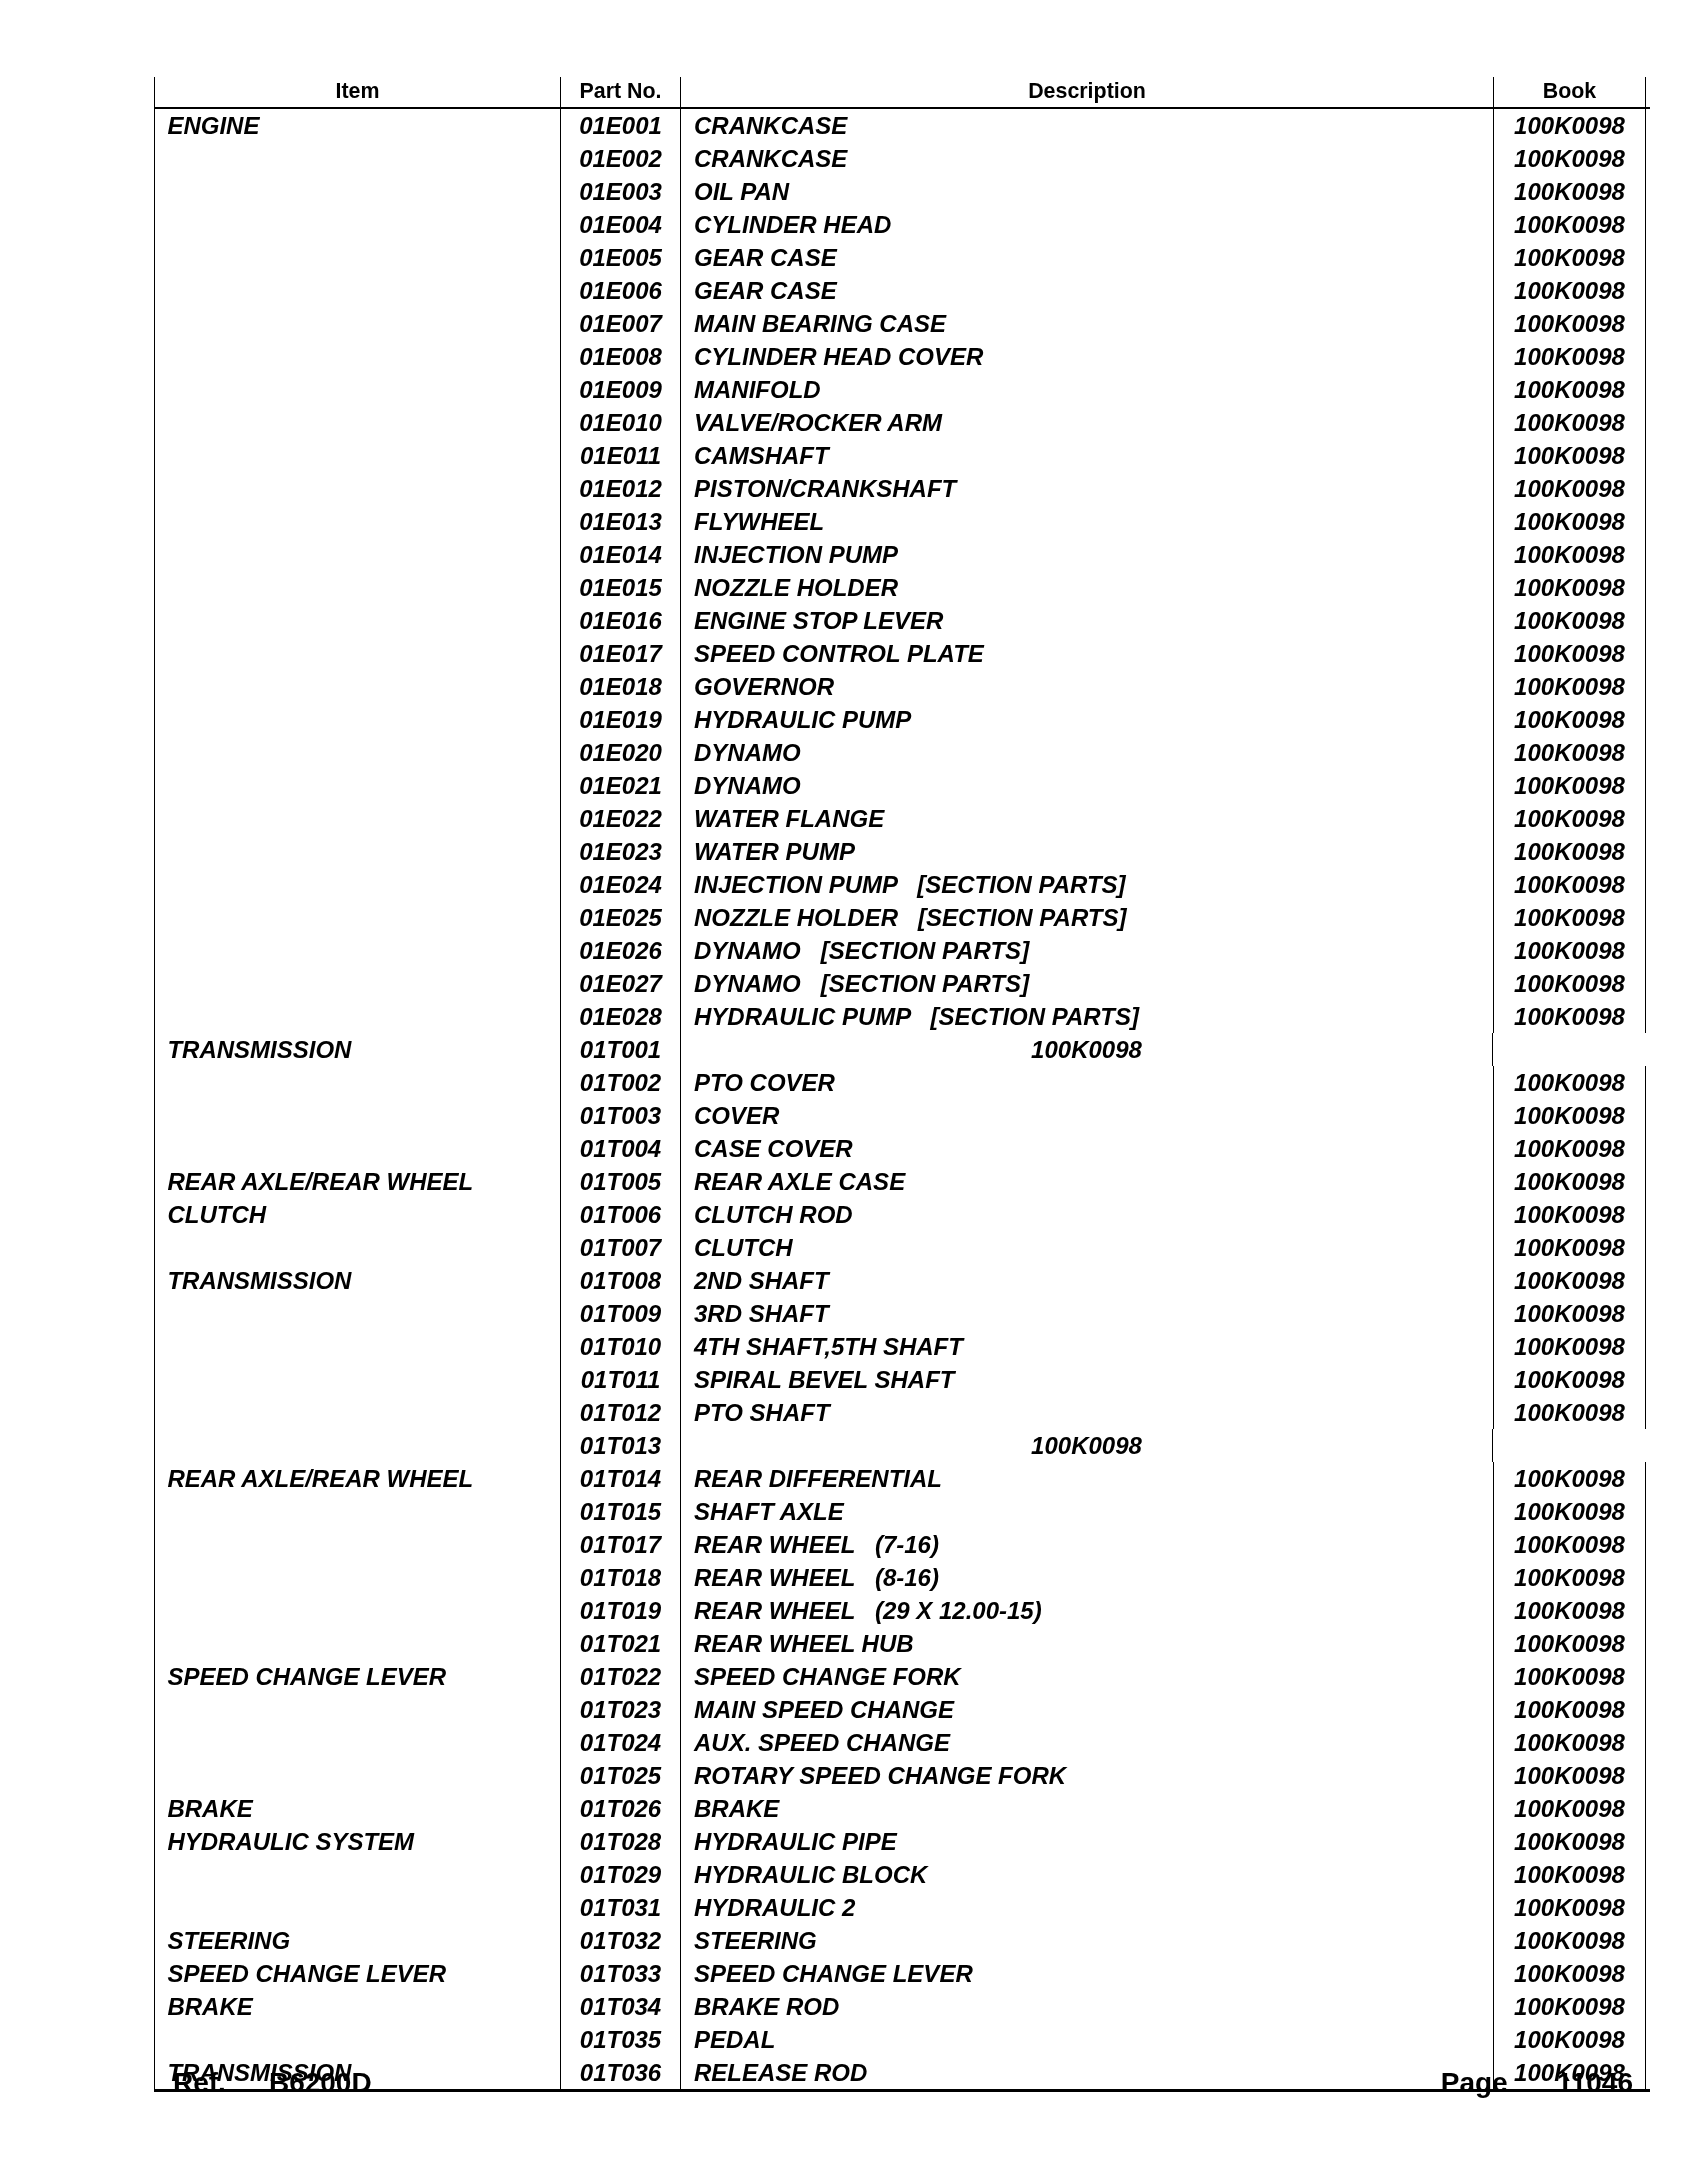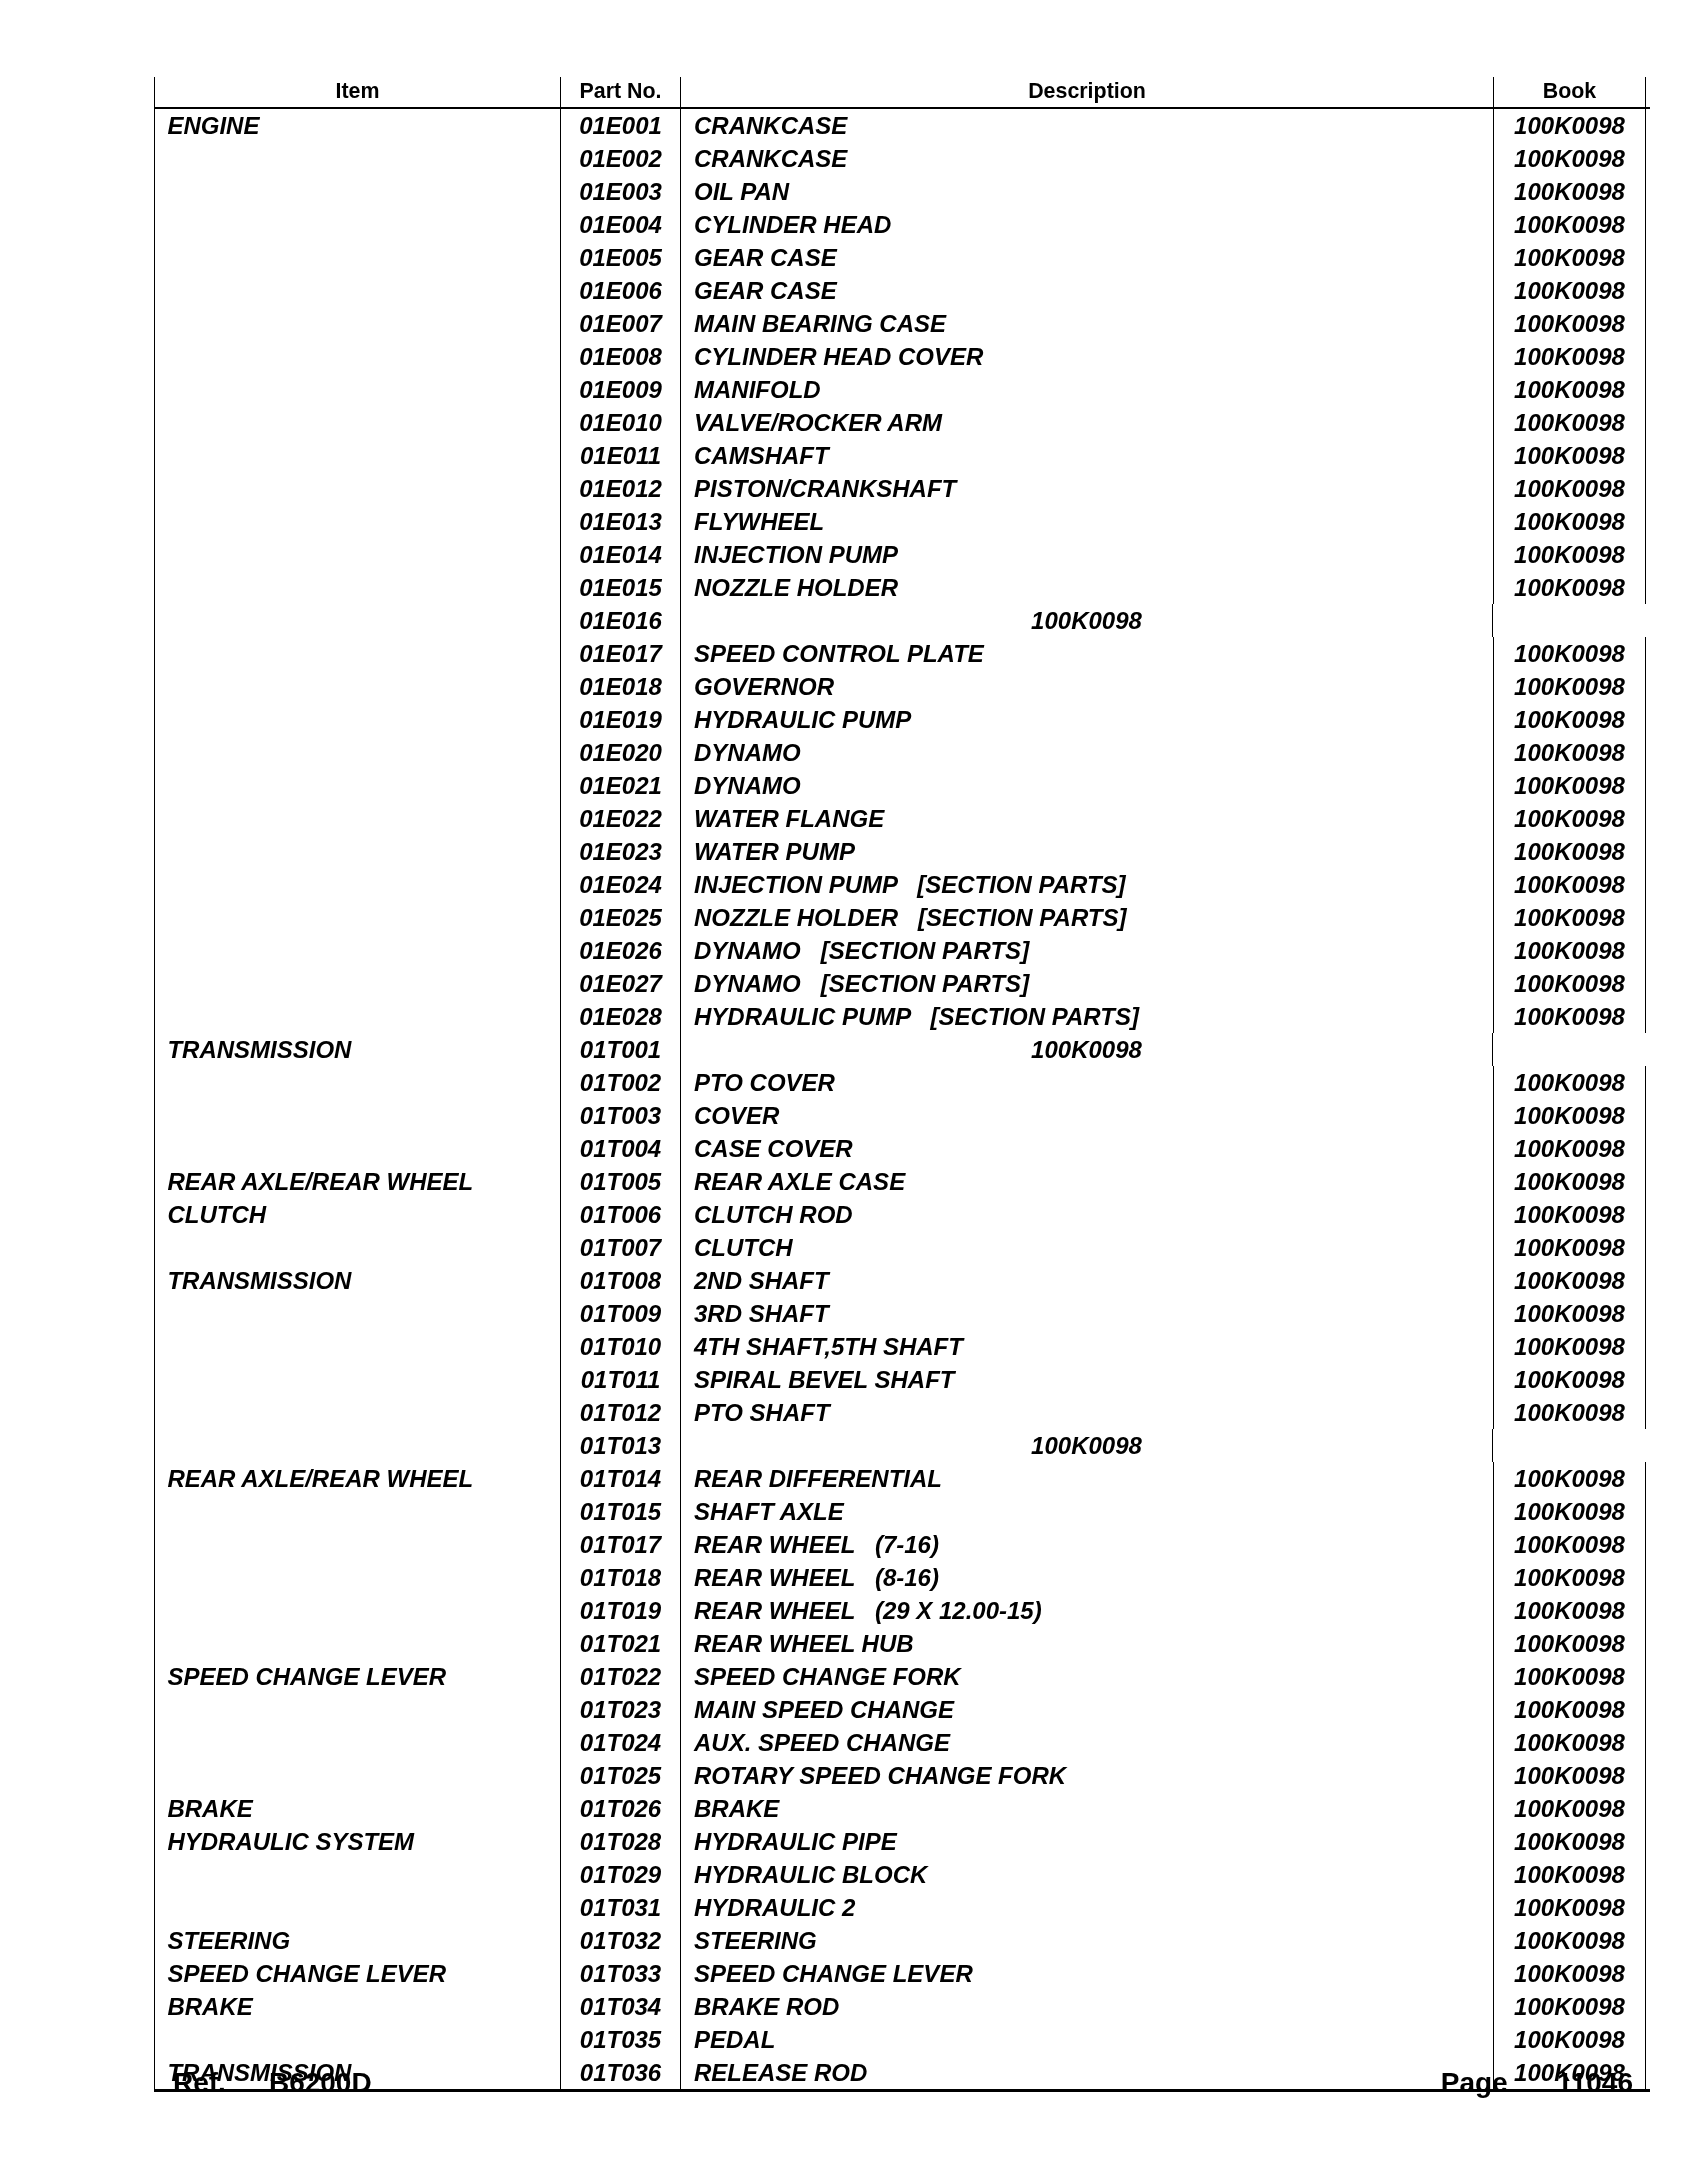--- a/index.html
+++ b/index.html
@@ -167,20 +167,21 @@
         </div>
         <div class="trow">
           <div class="cell c1"></div>
           <div class="cell c2">01E015</div>
           <div class="cell c3">NOZZLE HOLDER</div>
           <div class="cell c4">100K0098</div>
         </div>
         <div class="trow">
           <div class="cell c1"></div>
           <div class="cell c2">01E016</div>
+          <div class="cell c3">ENGINE STOP LEVER</div>
           <div class="cell c4">100K0098</div>
         </div>
         <div class="trow">
           <div class="cell c1"></div>
           <div class="cell c2">01E017</div>
           <div class="cell c3">SPEED CONTROL PLATE</div>
           <div class="cell c4">100K0098</div>
         </div>
         <div class="trow">
           <div class="cell c1"></div>

